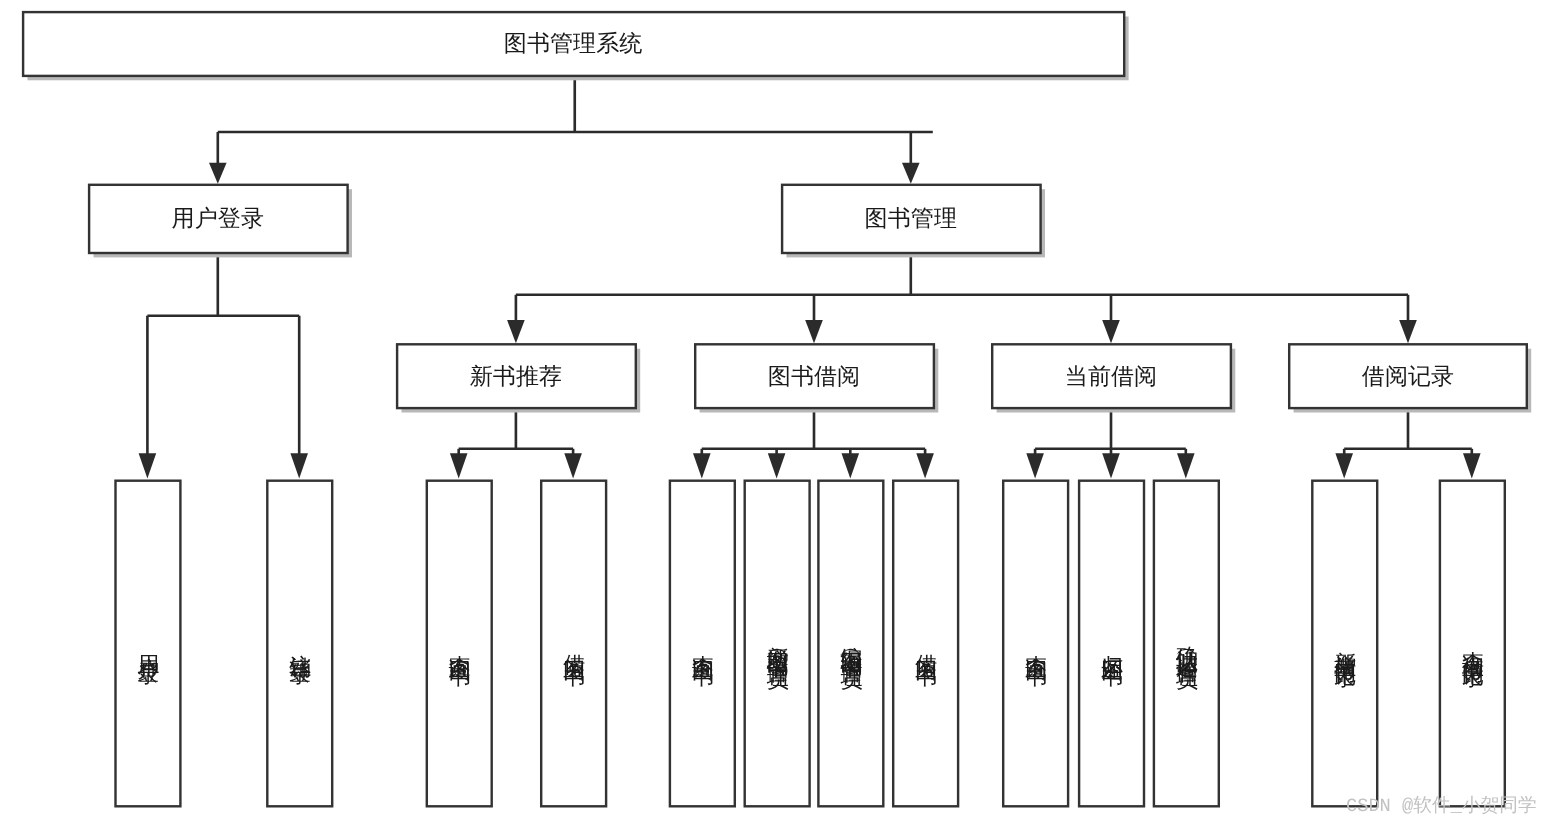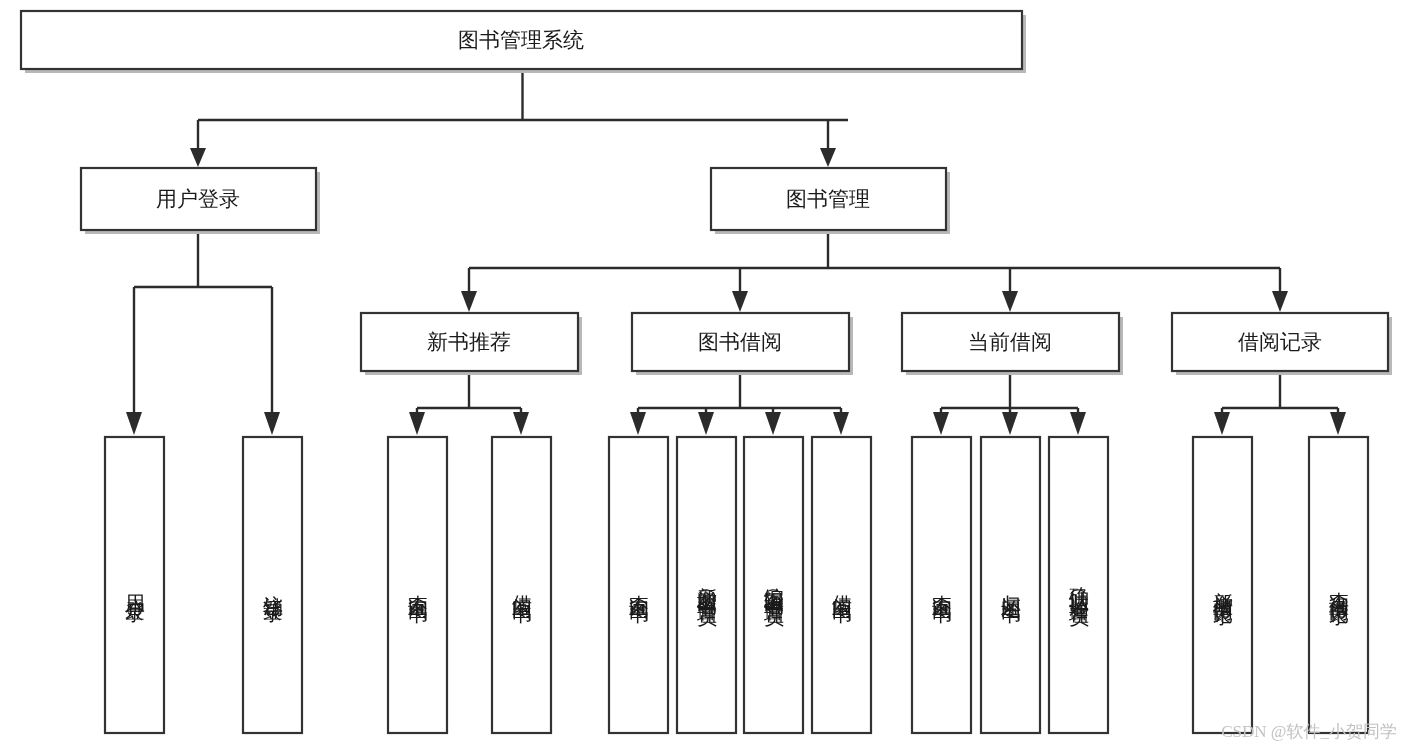--- a/index.html
+++ b/index.html
@@ -61,21 +61,21 @@
     text-anchor: middle;
     dominant-baseline: middle;
     writing-mode: vertical-rl;
     text-orientation: upright;
     letter-spacing: 3px;
   }
   .watermark {
     position: absolute;
     right: 8px;
     bottom: 4px;
-    font-family: Liberation Serif, serif;
+    font-family: Liberation Mono, monospace;
     font-size: 17px;
     color: #c2c2c2;
     white-space: nowrap;
     pointer-events: none;
   }
 </style>
 </head>
 <body>
 
 <div id="diagram-root">

